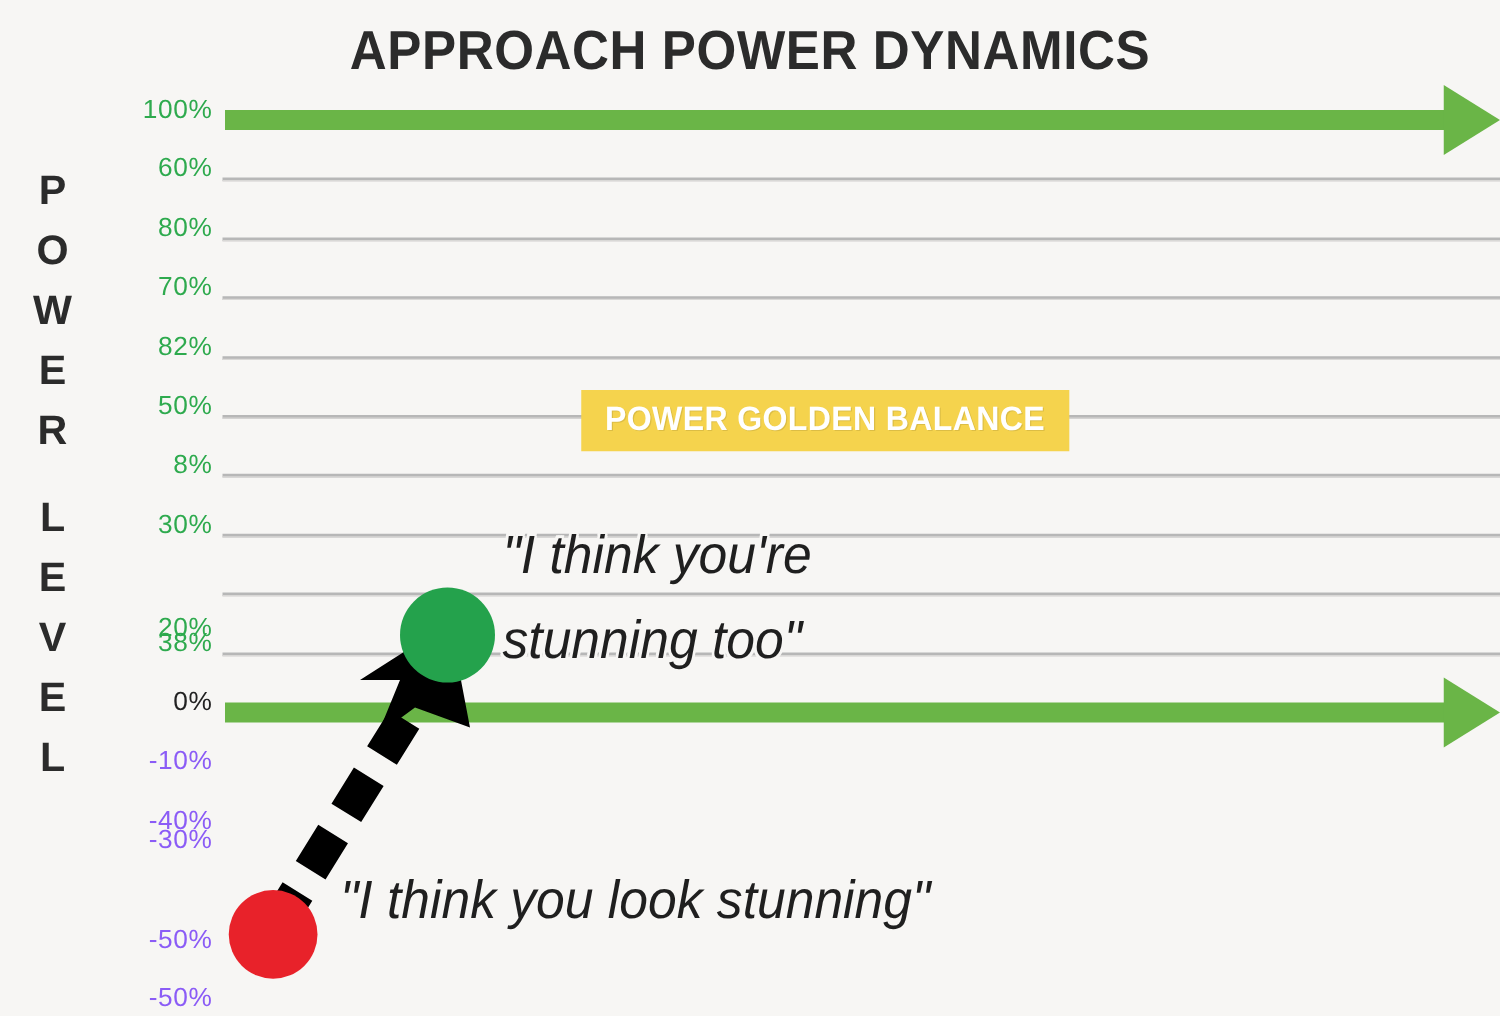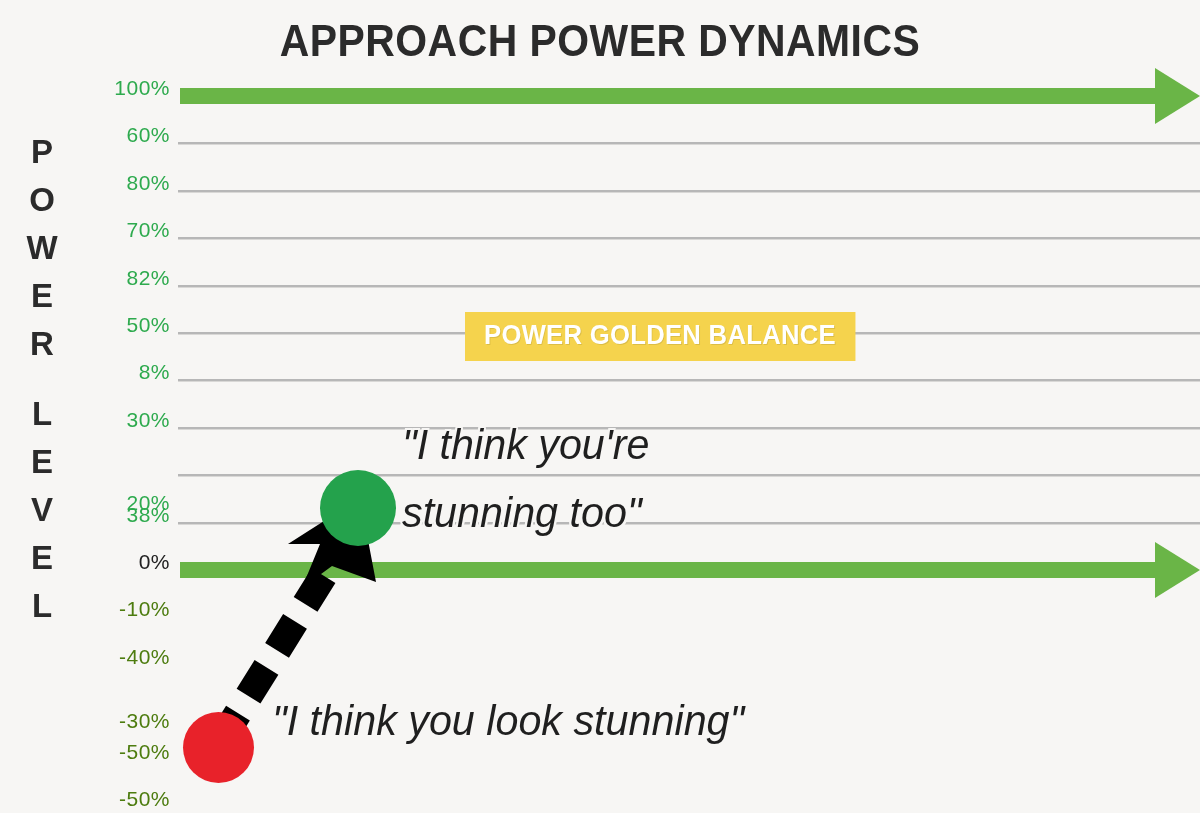--- a/index.html
+++ b/index.html
@@ -68,21 +68,21 @@
     right: 1030px;      
     width: 120px;
     text-align: right;
     font-size: 21px;
     font-weight: normal;
     letter-spacing: 0.5px;
     white-space: nowrap;
   }
   .tick-pos  { color: #2eaa4e; }
   .tick-zero { color: #222222; }
-  .tick-neg  { color: #4d7c0f; }
+  .tick-neg  { color: #8b5cf6; }
 
   
   .arrow-row {
     position: absolute;
     left: 180px;
     width: 1020px;
     height: 56px;
   }
   .arrow-shaft {
     position: absolute;
@@ -217,21 +217,21 @@
       <div class="tick-label tick-pos" style="top: 218px;">70%</div>
       <div class="tick-label tick-pos" style="top: 265.6px;">82%</div>
       <div class="tick-label tick-pos" style="top: 313px;">50%</div>
       <div class="tick-label tick-pos" style="top: 360.4px;">8%</div>
       <div class="tick-label tick-pos" style="top: 407.8px;">30%</div>
       <div class="tick-label tick-pos" style="top: 450px; margin-top: 41px;">20%</div>
       <div class="tick-label tick-pos" style="top: 502.6px;">38%</div>
       <div class="tick-label tick-zero" style="top: 550px;">0%</div>
       <div class="tick-label tick-neg" style="top: 597.4px;">-10%</div>
       <div class="tick-label tick-neg" style="top: 644.8px;">-40%</div>
-      <div class="tick-label tick-neg" style="top: 709px;">-30%</div>
+      <div class="tick-label tick-neg" style="top: 660px;">-30%</div>
       <div class="tick-label tick-neg" style="top: 739.6px;">-50%</div>
       <div class="tick-label tick-neg" style="top: 787px;">-50%</div>
     </div>
 
   <div id="arrows">
       <div class="arrow-row" style="top: 68px;">
         <div class="arrow-shaft" style="background: rgb(106, 181, 71);"></div>
         <div class="arrow-head" style="border-left-color: rgb(106, 181, 71);"></div>
       </div>
       <div class="arrow-row" style="top: 542px;">

